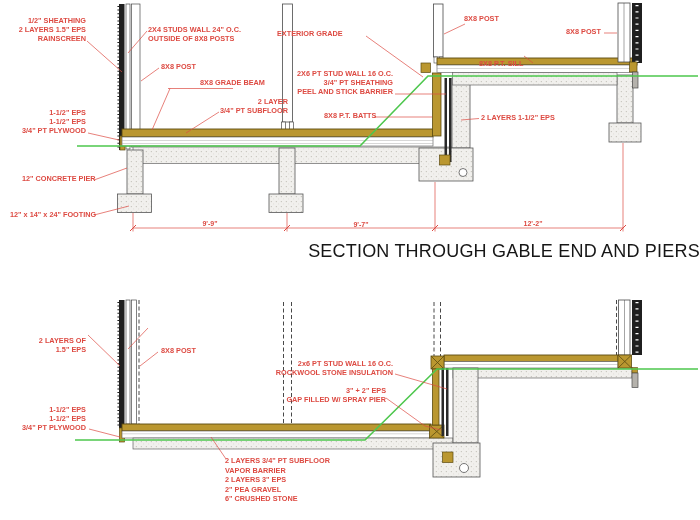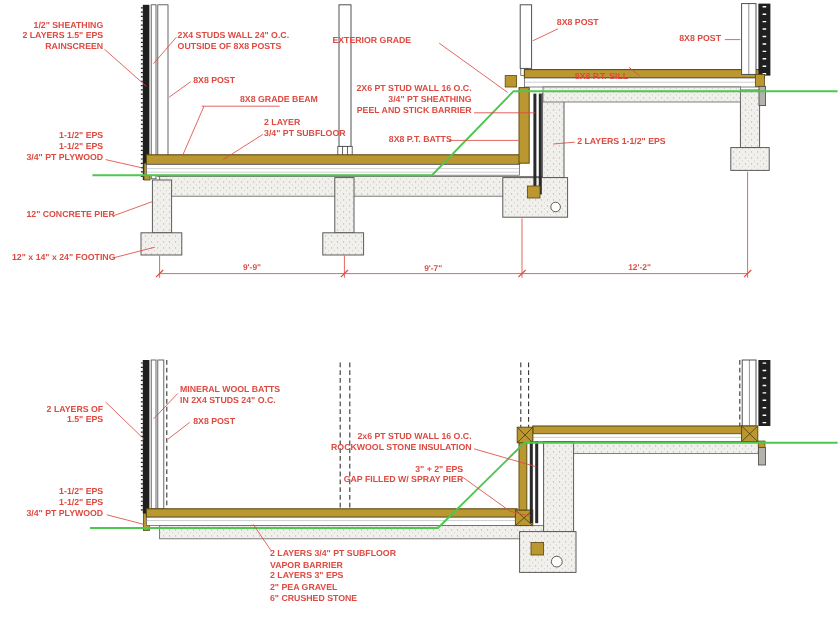--- a/index.html
+++ b/index.html
@@ -5,21 +5,21 @@
   :root{
     --annotation-red:#dd4a42; --grade-green:#4ec74e; --wood-tan:#ba9730; --title-black:#161616;
   }
   html,body{margin:0;padding:0;background:#fff;}
   #sheet{position:relative;width:700px;height:520px;background:#fff;overflow:hidden;
          font-family:"Liberation Sans",sans-serif;}
   #sheet svg{position:absolute;left:0;top:0;}
   .lbl{position:absolute;font-weight:bold;font-size:7.3px;line-height:9px;
        color:var(--annotation-red);white-space:nowrap;z-index:5;}
   .lbl.r{text-align:right;}
-  .lbl.c{text-align:left;transform:translateX(-50%);}
+  .lbl.c{text-align:right;transform:translateX(-50%);}
   .lbl.tight{line-height:8.5px;}
   .lbl.loose{line-height:9.5px;}
   .dim{position:absolute;font-weight:bold;font-size:7px;line-height:8px;
        color:var(--annotation-red);white-space:nowrap;transform:translateX(-50%);z-index:5;}
   .title{position:absolute;font-size:18px;line-height:20px;color:var(--title-black);
          white-space:nowrap;transform:translateX(-50%);z-index:5;letter-spacing:.2px;}
 </style>
 </head>
 <body>
 
@@ -245,28 +245,25 @@
   <div>3/4" PT SUBFLOOR</div>
 </div>
 <div class="lbl" style="left:324px;top:111px;">8X8 P.T. BATTS</div>
 <div class="lbl" style="left:464px;top:14px;">8X8 POST</div>
 <div class="lbl" style="left:566px;top:27px;">8X8 POST</div>
 <div class="lbl" style="left:479px;top:59px;">8X8 P.T. SILL</div>
 <div class="lbl" style="left:481px;top:113px;">2 LAYERS 1-1/2" EPS</div>
 <div class="dim" style="left:210px;top:220px;">9'-9"</div>
 <div class="dim" style="left:361px;top:221px;">9'-7"</div>
 <div class="dim" style="left:533px;top:220px;">12'-2"</div>
+<div class="title" style="left:504px;top:241px;">SECTION THROUGH GABLE END AND PIERS</div>
 
 <div class="lbl r" style="right:614px;top:336px;">
   <div>2 LAYERS OF</div>
   <div>1.5" EPS</div>
-</div>
-<div class="lbl" style="left:150px;top:320px;">
-  <div>MINERAL WOOL BATTS</div>
-  <div>IN 2X4 STUDS 24" O.C.</div>
 </div>
 <div class="lbl" style="left:161px;top:346px;">8X8 POST</div>
 <div class="lbl r" style="right:614px;top:405px;">
   <div>1-1/2" EPS</div>
   <div>1-1/2" EPS</div>
   <div>3/4" PT PLYWOOD</div>
 </div>
 <div class="lbl loose" style="left:225px;top:456px;">
   <div>2 LAYERS 3/4" PT SUBFLOOR</div>
   <div>VAPOR BARRIER</div>

